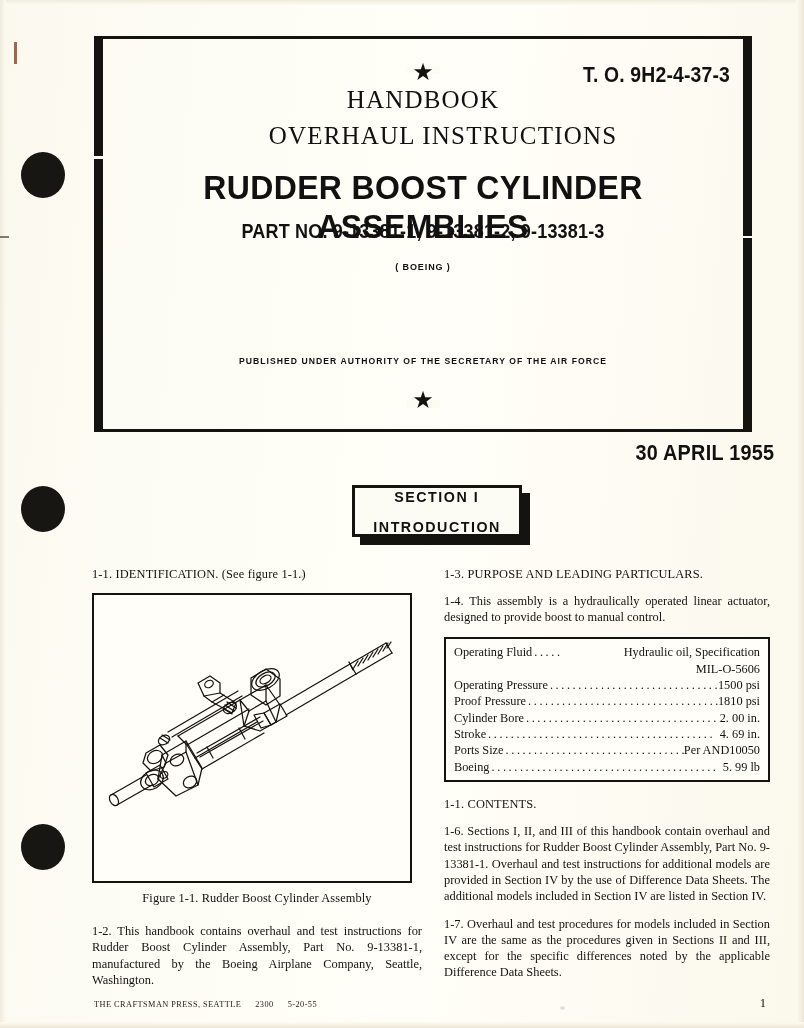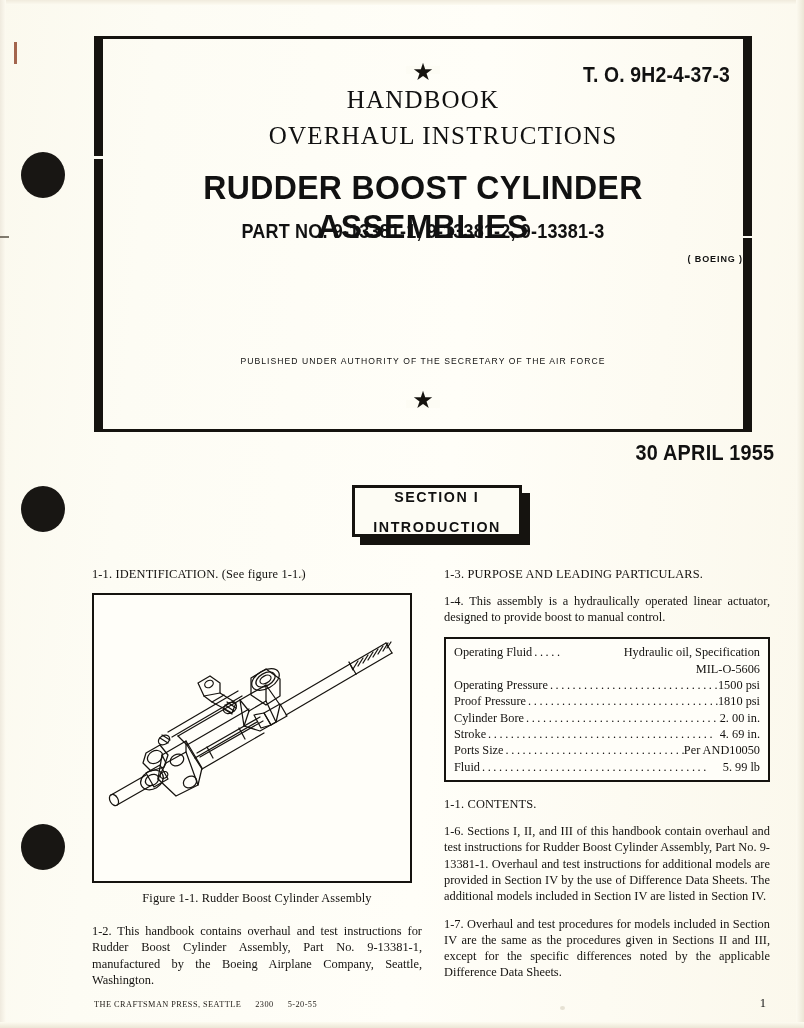--- a/index.html
+++ b/index.html
@@ -186,31 +186,30 @@
   }
   #part-no {
     top: 184px;
     font-family: "Liberation Sans", sans-serif;
     font-weight: 700;
     font-size: 20px;
     letter-spacing: .2px;
     transform: scaleX(.9);
   }
   #maker {
-    top: 218px;
+    top: 226px;
     font-family: "Liberation Sans", sans-serif;
     font-weight: 700;
     font-size: 9px;
     letter-spacing: .9px;
-    text-align: right;
   }
   #authority {
     top: 320px;
     font-family: "Liberation Sans", sans-serif;
-    font-weight: 400;
+    font-weight: 700;
     font-size: 8.6px;
     letter-spacing: 1.05px;
   }
 
   #pub-date {
     position: absolute;
     right: 30px;
     top: 440px;
     font-family: "Liberation Sans", sans-serif;
     font-weight: 700;
@@ -543,21 +542,21 @@
             <span class="lbl">Stroke </span>
             <span class="dots">........................................</span>
             <span class="val"> 4. 69 in.</span>
           </div>
           <div class="trow">
             <span class="lbl">Ports Size </span>
             <span class="dots">........................................</span>
             <span class="val"> Per AND10050</span>
           </div>
           <div class="trow">
-            <span class="lbl">Fluid </span>
+            <span class="lbl">Boeing </span>
             <span class="dots">........................................</span>
             <span class="val"> 5. 99 lb</span>
           </div>
         </div>
     </div>
 
     <div class="head">1-1.  CONTENTS.</div>
     <div class="para">1-6.  Sections I, II, and III of this handbook contain overhaul and test instructions for Rudder Boost Cylinder Assembly, Part No. 9-13381-1.  Overhaul and test instructions for additional models are provided in Section IV by the use of Difference Data Sheets.  The additional models included in Section IV are listed in Section IV.</div>
     <div class="para last">1-7.  Overhaul and test procedures for models included in Section IV are the same as the procedures given in Sections II and III, except for the specific differences noted by the applicable Difference Data Sheets.</div>
   </div>

